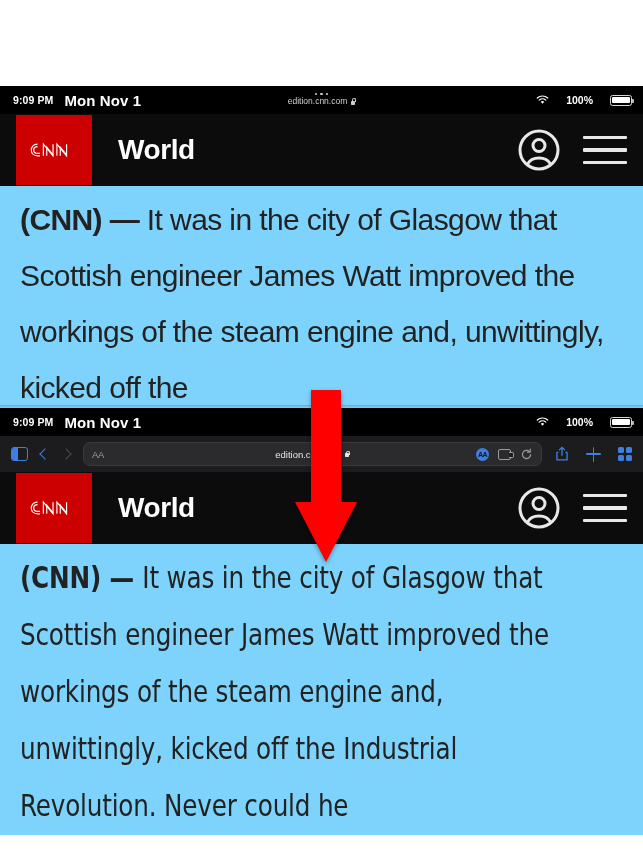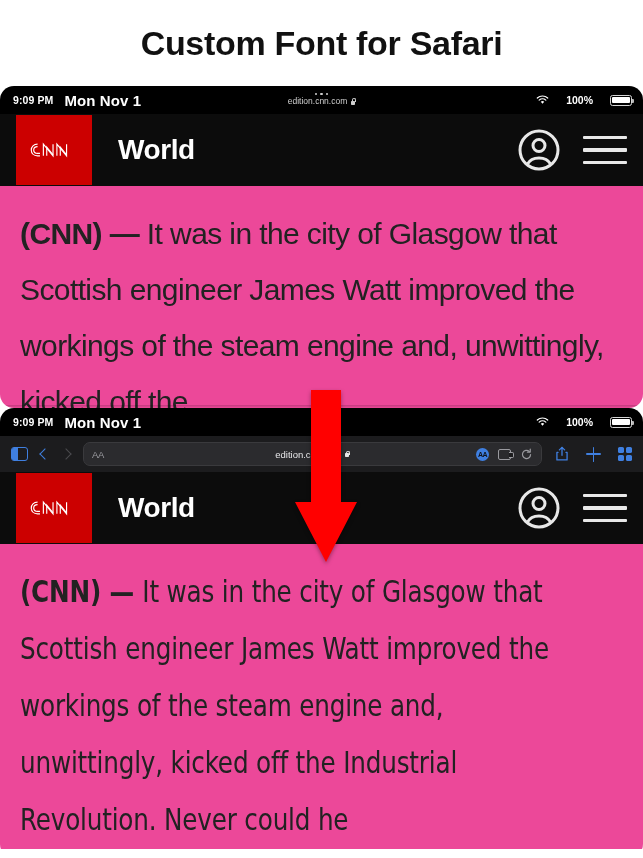--- a/index.html
+++ b/index.html
@@ -13,21 +13,21 @@
 
   
   .page-title {
     position: absolute; left: 0; top: 0; width: 643px; height: 86px;
     display: flex; align-items: center; justify-content: center;
     font-size: 34px; font-weight: 700; color: #111; letter-spacing: -0.3px;
     background: #fff;
   }
 
   
-  .shot { position: absolute; left: 0; width: 643px; background: #fff; overflow: hidden; border-radius: 14px; }
+  .shot { position: absolute; left: 0; width: 643px; background: #fff; overflow: hidden; }
   .shot-top { top: 86px; height: 322px; }
   .shot-bottom { top: 408px; height: 450px; }
 
   
   .statusbar {
     position: relative; height: 28px; background: #000; color: #fff;
     display: flex; align-items: center; font-size: 10px;
   }
   .sb-left { display: flex; align-items: center; gap: 11px; padding-left: 13px; white-space: nowrap; }
   .sb-time { font-weight: 600; font-size: 10.5px; letter-spacing: .1px; }
@@ -94,21 +94,21 @@
   .cnn-header { height: 72px; background: #0c0c0c; display: flex; align-items: center; padding: 0 16px; position: relative; }
   .cnn-logo { width: 76px; height: 70px; background: #cc0000; display:flex; align-items:center; justify-content:center; flex: none; }
   .cnn-logo svg { width: 58px; height: 28px; }
   .cnn-section { color:#fff; font-size: 28px; font-weight: 700; margin-left: 26px; letter-spacing: -0.4px; }
   .cnn-right { margin-left: auto; display: flex; align-items: center; gap: 22px; }
   .acct-ico { width: 44px; height: 44px; }
   .burger { width: 44px; display: flex; flex-direction: column; gap: 9px; }
   .burger i { display:block; height: 3.5px; background: #e8e8e8; border-radius: 1px; }
 
   
-  .article { background:#ec4899; padding: 20px 20px 0 20px; }
+  .article { background:#7dd3fc; padding: 6px 20px 0 20px; }
   .article p { color: #222; }
   .art-default p { font-family: "Liberation Sans", sans-serif; font-size: 30px; line-height: 56px; letter-spacing: -0.6px; }
   .art-custom p { font-family: "DejaVu Sans Condensed", "Liberation Sans Narrow", "Liberation Sans", sans-serif;
                   font-size: 29.5px; line-height: 57px; letter-spacing: -0.2px; transform: scaleX(0.93); transform-origin: left center; }
   .lede { font-weight: 700; }
 
   
   .shot-top::after {
     content:""; position:absolute; left:0; right:0; bottom:0; height:3px;
     background: linear-gradient(to bottom, rgba(0,0,0,0.18), rgba(0,0,0,0));
@@ -116,21 +116,20 @@
 
   
   .arrow-overlay { position: absolute; left: 295px; top: 390px; width: 62px; height: 172px; pointer-events: none; }
   .arrow-overlay svg { display:block; width: 100%; height: 100%; filter: drop-shadow(0 2px 2px rgba(0,0,0,0.35)); }
 </style>
 </head>
 <body>
 
 <div class="page">
 
-  <div class="page-title">Custom Font for Safari</div>
 
   <div class="shot shot-top">
 
     <div class="statusbar">
       <div class="sb-left">
         <span class="sb-time">9:09 PM</span>
         <span class="sb-date">Mon Nov 1</span>
       </div>
       <div class="sb-center">
         <span class="sb-dots">

